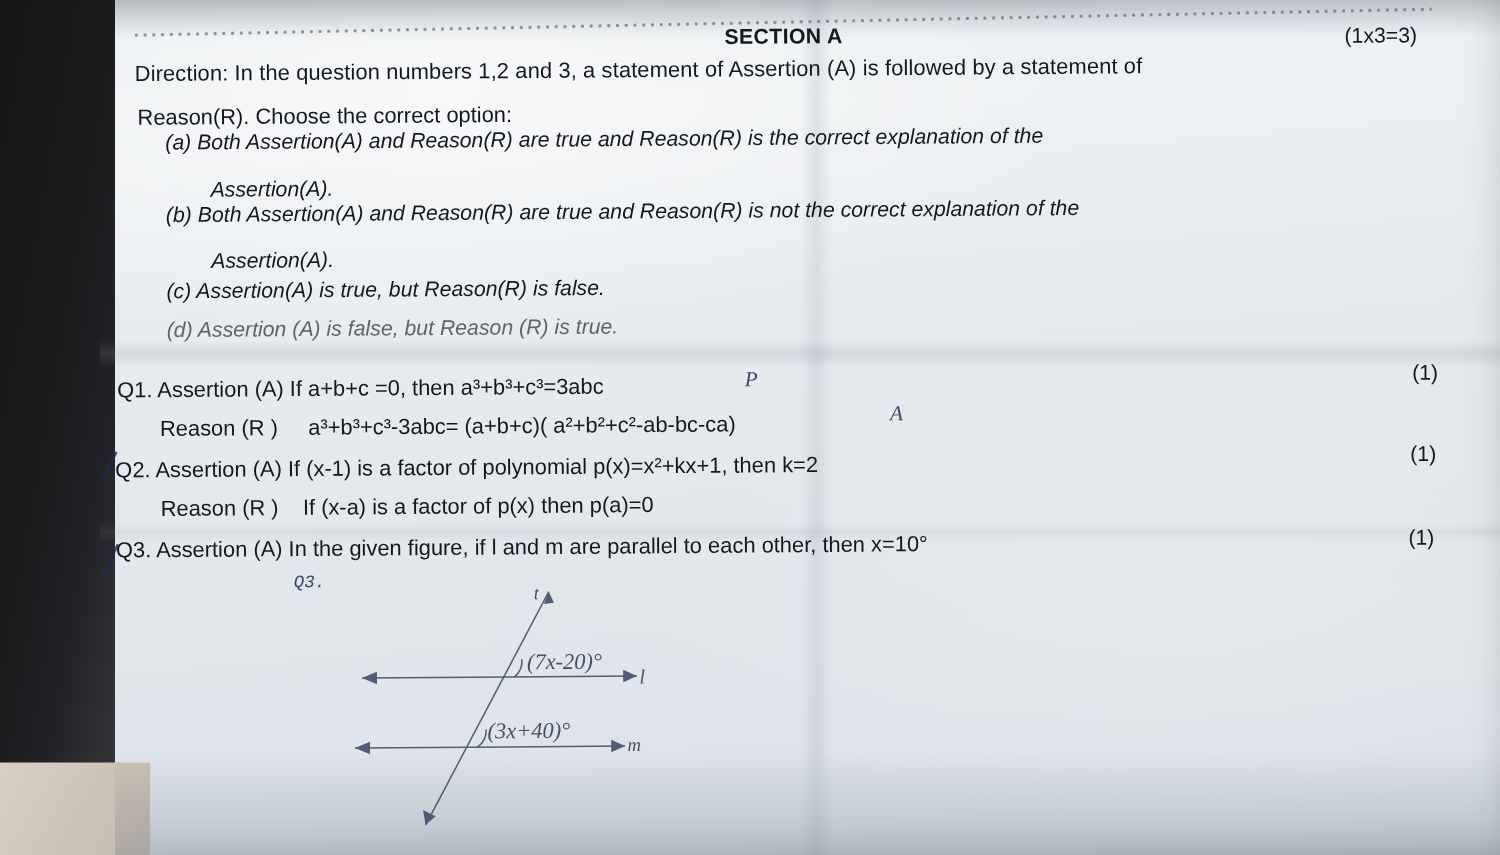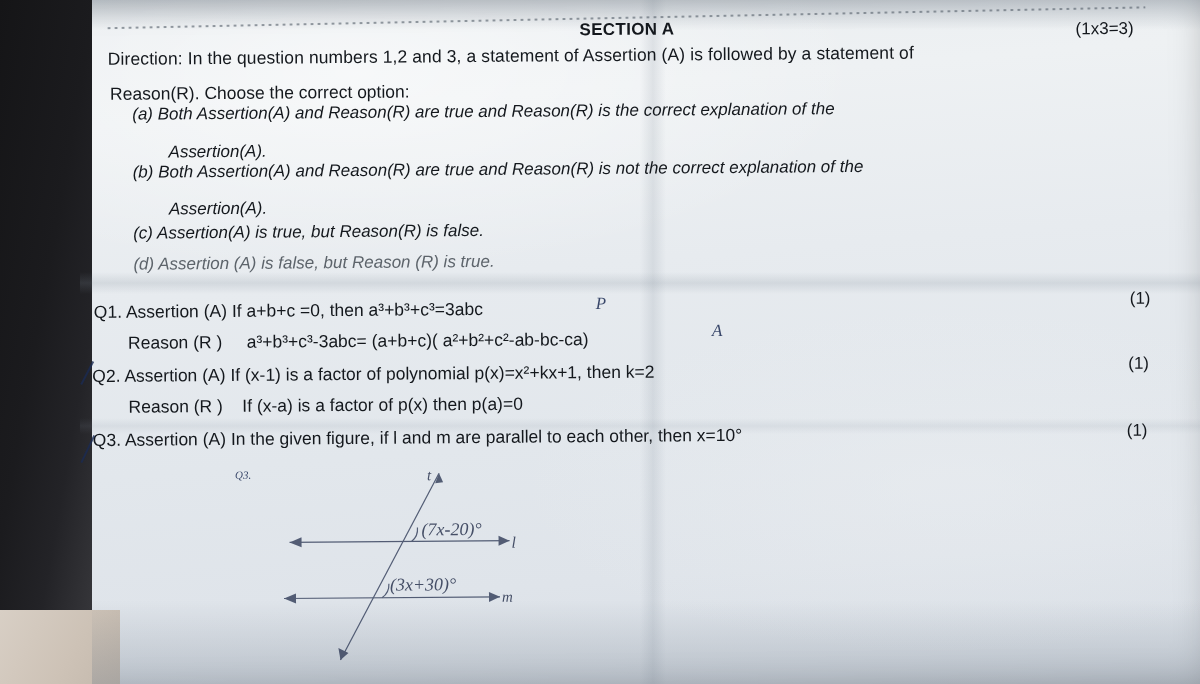--- a/index.html
+++ b/index.html
@@ -139,21 +139,21 @@
 
   
   .pen {
     color: #1a2a52;
     font-family: "Liberation Serif", serif;
     font-style: italic;
     opacity: .85;
   }
   .pen-p { left: 596px; top: 294px; font-size: 17px; }
   .pen-a { left: 712px; top: 322px; font-size: 17px; }
-  .pen-q3label { left: 234px; top: 466px; font-size: 11px; }
+  .pen-q3label { left: 234px; top: 456px; font-size: 14px; font-family: Liberation Mono, monospace; }
   .pen-slash1 { position:absolute; left: 86px; top: 356px; width: 2px; height: 26px;
     background: #1a2a52; transform: rotate(28deg); opacity:.8; }
   .pen-slash2 { position:absolute; left: 86px; top: 430px; width: 2px; height: 30px;
     background: #1a2a52; transform: rotate(26deg); opacity:.8; }
 
   
   .figure { position: absolute; left: 270px; top: 458px; width: 330px; height: 210px; }
   .figure svg { display: block; }
   .fig-label {
     position: absolute;
@@ -235,18 +235,18 @@
           <polygon points="12,138 24,133 24,143" fill="#3a4560" stroke="none"></polygon>
           <polygon points="228,138 217,133 217,143" fill="#3a4560" stroke="none"></polygon>
 
           <path d="M140 82 A 16 16 0 0 0 146 68"></path>
           <path d="M110 138 A 16 16 0 0 0 117 124"></path>
         </g>
       </svg>
       <div class="fig-label lab-t">t</div>
       <div class="fig-label lab-ang1">(7x-20)°</div>
       <div class="fig-label lab-l">l</div>
-      <div class="fig-label lab-ang2">(3x+30)°</div>
+      <div class="fig-label lab-ang2">(3x+40)°</div>
       <div class="fig-label lab-m">m</div>
     </div>
 
   </div>
 </div>
 
 </body></html>

